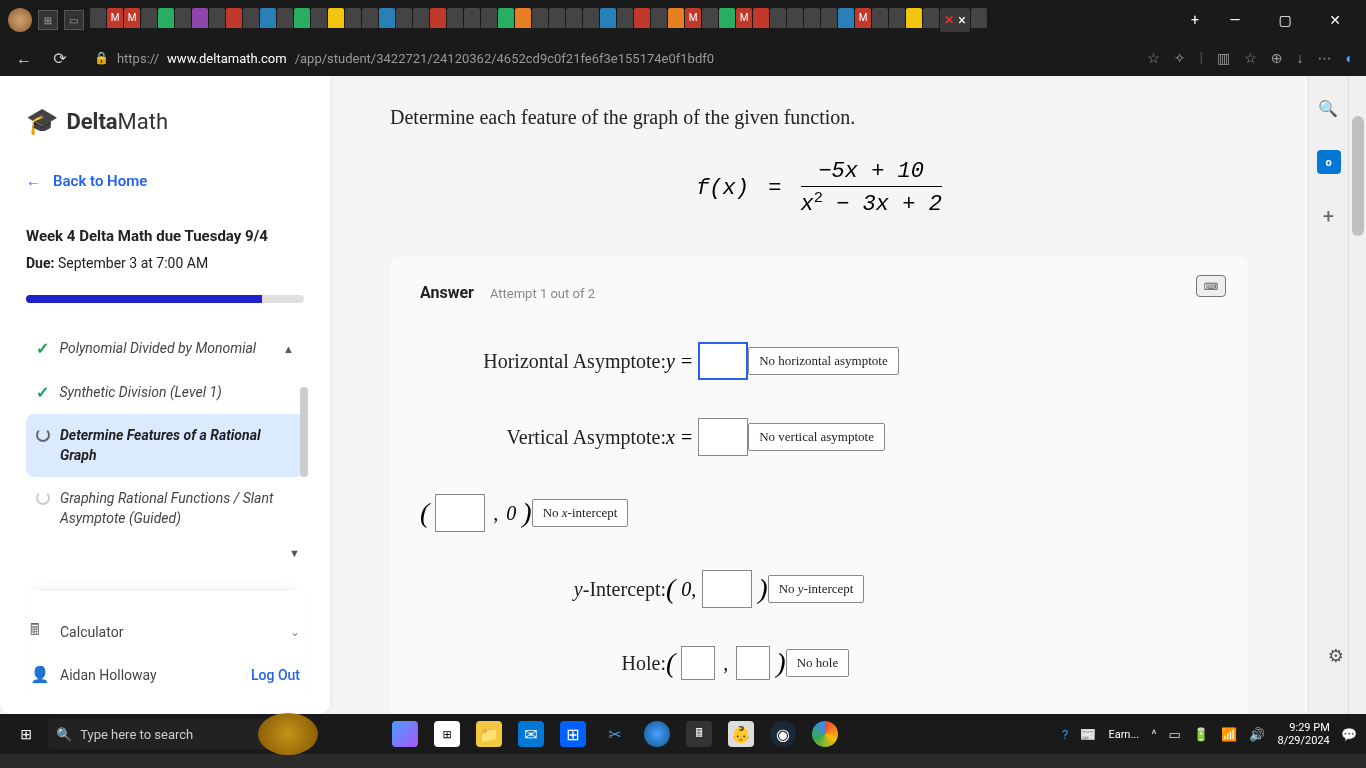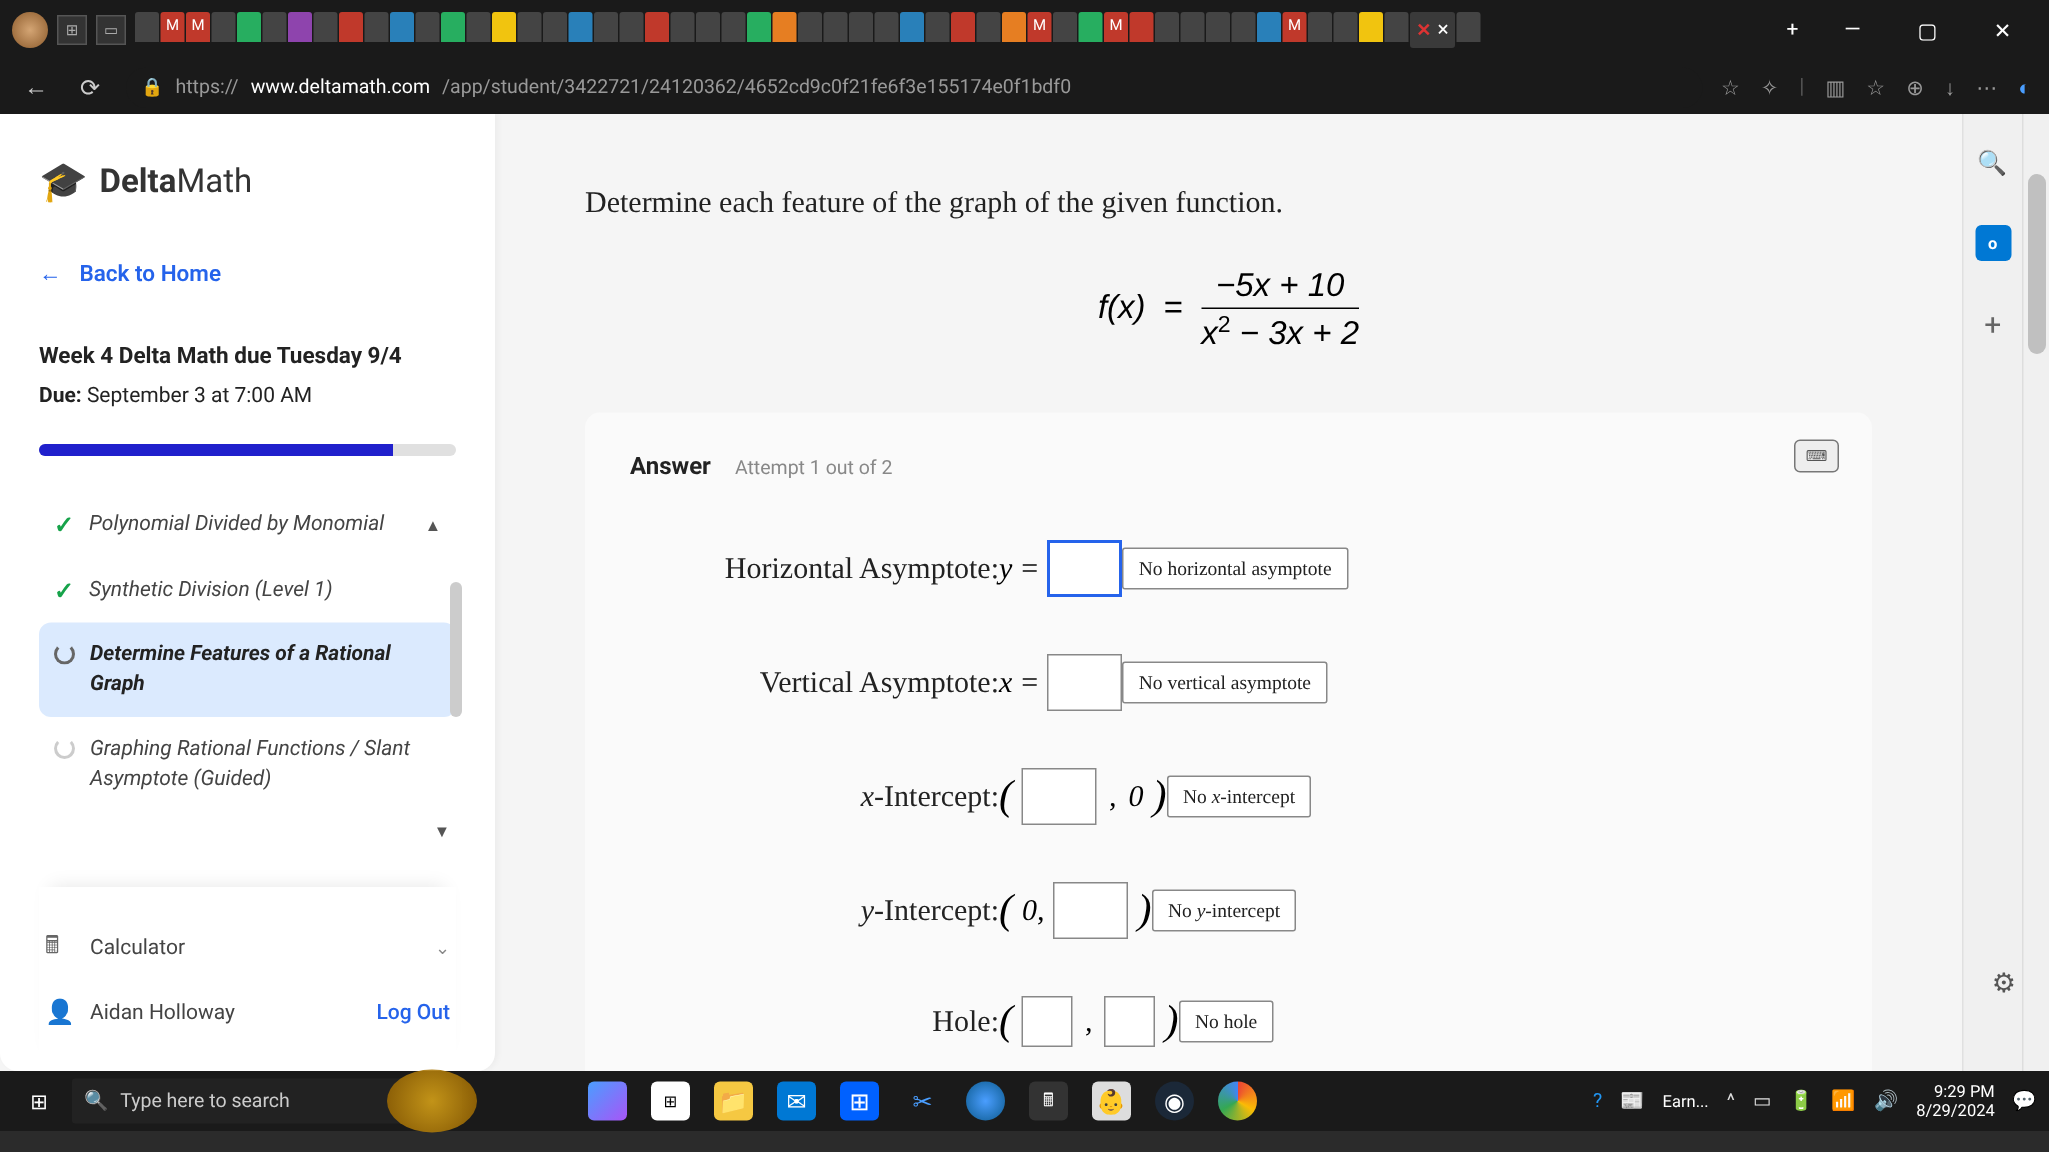--- a/index.html
+++ b/index.html
@@ -66,23 +66,23 @@
     .chevron-down-small { font-size: 11px; color: #555; text-align: right; padding-right: 4px; margin-top: 6px; }
     .skill-scroll { position: absolute; right: -4px; top: 60px; width: 8px; height: 90px; background: #ccc; border-radius: 4px; }
     
     .sidebar-footer { border-top: 1px solid transparent; padding: 16px 0 20px; box-shadow: 0 -8px 12px -8px rgba(0,0,0,0.1); }
     .footer-row { display: flex; align-items: center; gap: 12px; padding: 10px 4px; font-size: 14px; color: #444; }
     .footer-icon { font-size: 16px; color: #666; width: 18px; }
     .chev-down { margin-left: auto; font-size: 12px; color: #888; }
     .logout { margin-left: auto; color: #2563eb; font-weight: 500; }
     
     
-    .main { flex: 1; padding: 48px 60px 0 60px; overflow: hidden; margin-right: 58px; }
+    .main { flex: 1; padding: 30px 60px 0 60px; overflow: hidden; margin-right: 58px; }
     .prompt { font-family: Georgia, serif; font-size: 20px; color: #222; margin-bottom: 30px; }
-    .equation { text-align: center; font-family: Liberation Sans, sans-serif; font-size: 22px; margin-bottom: 40px; }
+    .equation { text-align: center; font-family: Liberation Mono, monospace; font-size: 22px; margin-bottom: 40px; }
     .frac { display: inline-block; vertical-align: middle; text-align: center; }
     .frac .num { border-bottom: 1.5px solid #000; padding: 0 6px 2px; }
     .frac .den { padding-top: 2px; }
     .fx { font-style: italic; }
     .sup { font-size: 0.7em; vertical-align: super; }
     
     .answer-card { background: #fafafa; border-radius: 10px; padding: 26px 30px; position: relative; }
     .answer-header { display: flex; align-items: baseline; gap: 16px; margin-bottom: 40px; }
     .answer-label { font-weight: 700; font-size: 16px; color: #222; }
     .attempt { font-size: 13px; color: #888; }
@@ -293,21 +293,20 @@
         <div class="feature-label">Vertical Asymptote:</div>
         <div class="math-eq">
           <span>x</span>
           <span class="eq">=</span>
           <div class="input-box"></div>
         </div>
         <button class="no-btn">No vertical asymptote</button>
       </div>
 
       <div class="feature-row">
-        <div class="feature-label"><i>x</i>-Intercept:</div>
         <div class="math-eq">
           <span class="paren">(</span>
           <div class="input-box"></div>
           <span class="comma"> ,</span>
           <span class="zero">0</span>
           <span class="paren">)</span>
         </div>
         <button class="no-btn"><span style="font-style:normal">No </span><i>x</i>-intercept</button>
       </div>
 

